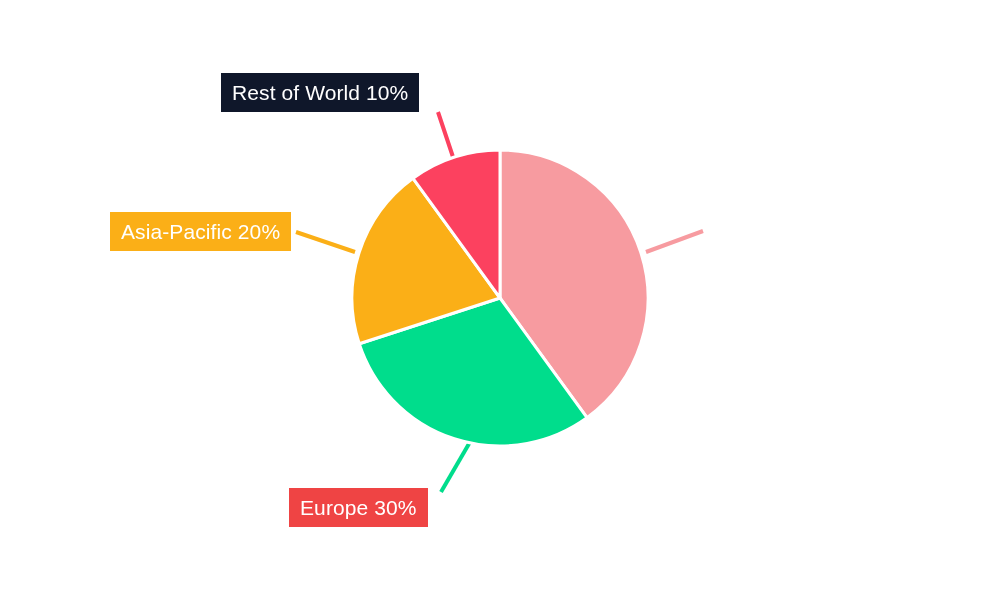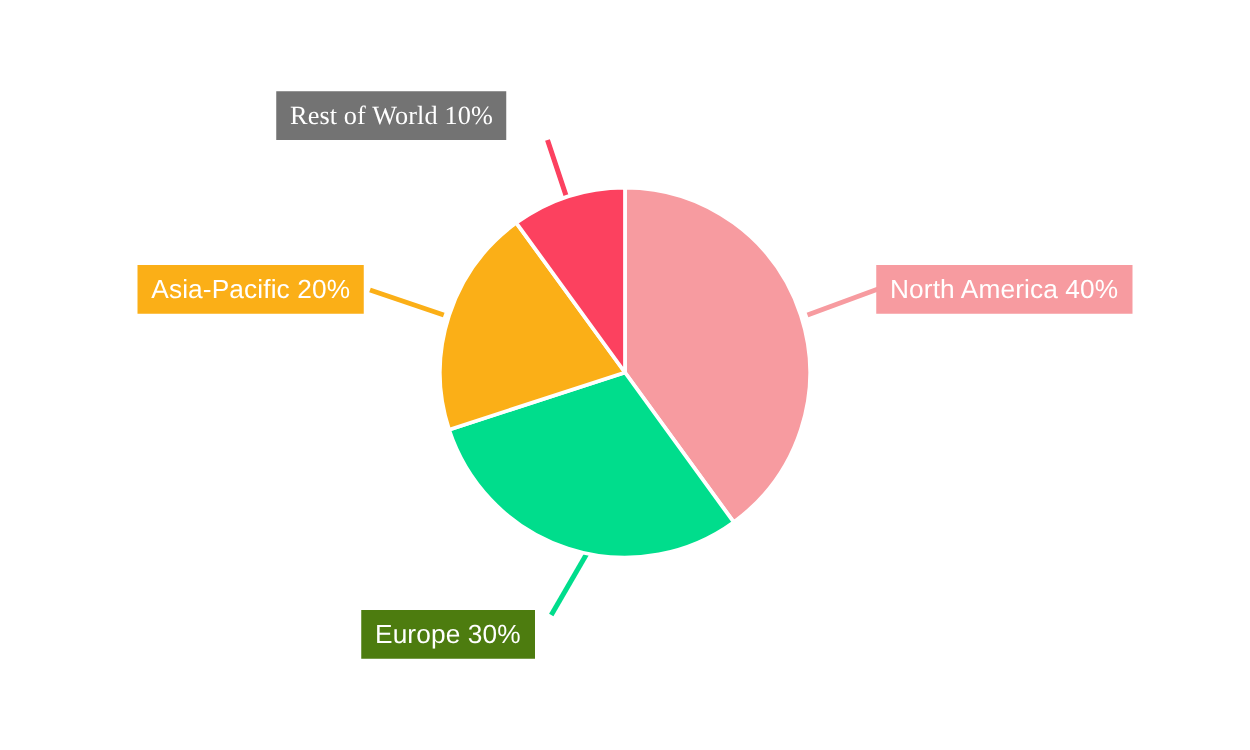--- a/index.html
+++ b/index.html
@@ -60,21 +60,20 @@
     <line x1="455" y1="163" x2="438" y2="112" stroke="#FC415F" stroke-width="4" stroke-linecap="butt"></line>
 
     <g>
       <path d="M 500 298 L 500.00 150.00 A 148 148 0 0 1 586.99 417.73 Z" fill="#F79BA0" stroke="#FFFFFF" stroke-width="3" stroke-linejoin="round"></path>
       <path d="M 500 298 L 586.99 417.73 A 148 148 0 0 1 359.24 343.73 Z" fill="#00DD8C" stroke="#FFFFFF" stroke-width="3" stroke-linejoin="round"></path>
       <path d="M 500 298 L 359.24 343.73 A 148 148 0 0 1 413.01 178.27 Z" fill="#FBAF17" stroke="#FFFFFF" stroke-width="3" stroke-linejoin="round"></path>
       <path d="M 500 298 L 413.01 178.27 A 148 148 0 0 1 500.00 150.00 Z" fill="#FC415F" stroke="#FFFFFF" stroke-width="3" stroke-linejoin="round"></path>
     </g>
   </svg>
 
-  <div class="pie-label" id="label-north-america" style="background:#F79BA0;">North America 40%</div>
 
-  <div class="pie-label" id="label-europe" style="background:#4d7c0f;">Europe 30%</div>
+  <div class="pie-label" id="label-europe" style="background:#ef4444;">Europe 30%</div>
 
   <div class="pie-label" id="label-asia-pacific" style="background:#FBAF17;">Asia-Pacific 20%</div>
 
-  <div class="pie-label" id="label-rest-of-world" style="background:#737373;font-family:Liberation Serif, serif;">Rest of World 10%</div>
+  <div class="pie-label" id="label-rest-of-world" style="background:#0f172a;">Rest of World 10%</div>
 
 </div>
 
 </body></html>

